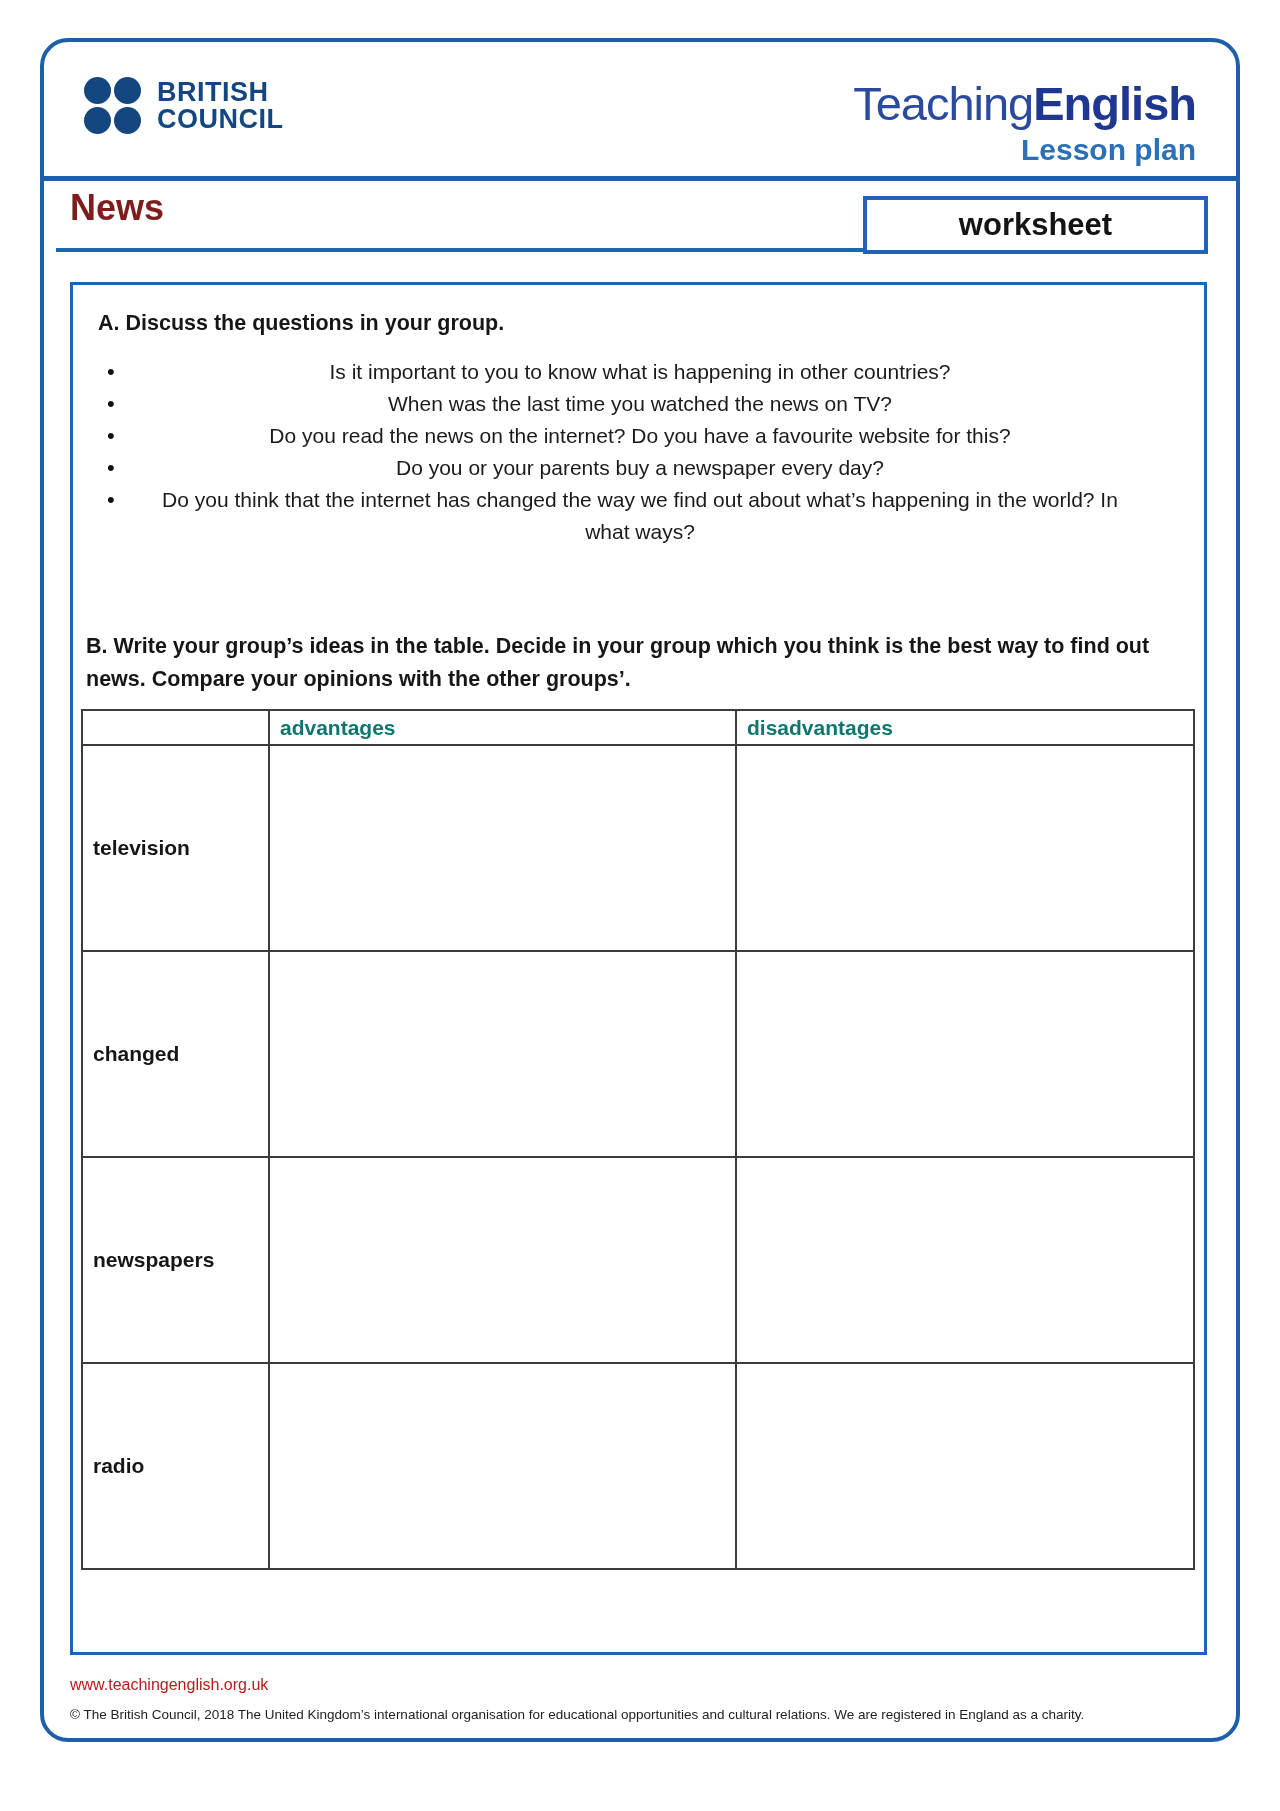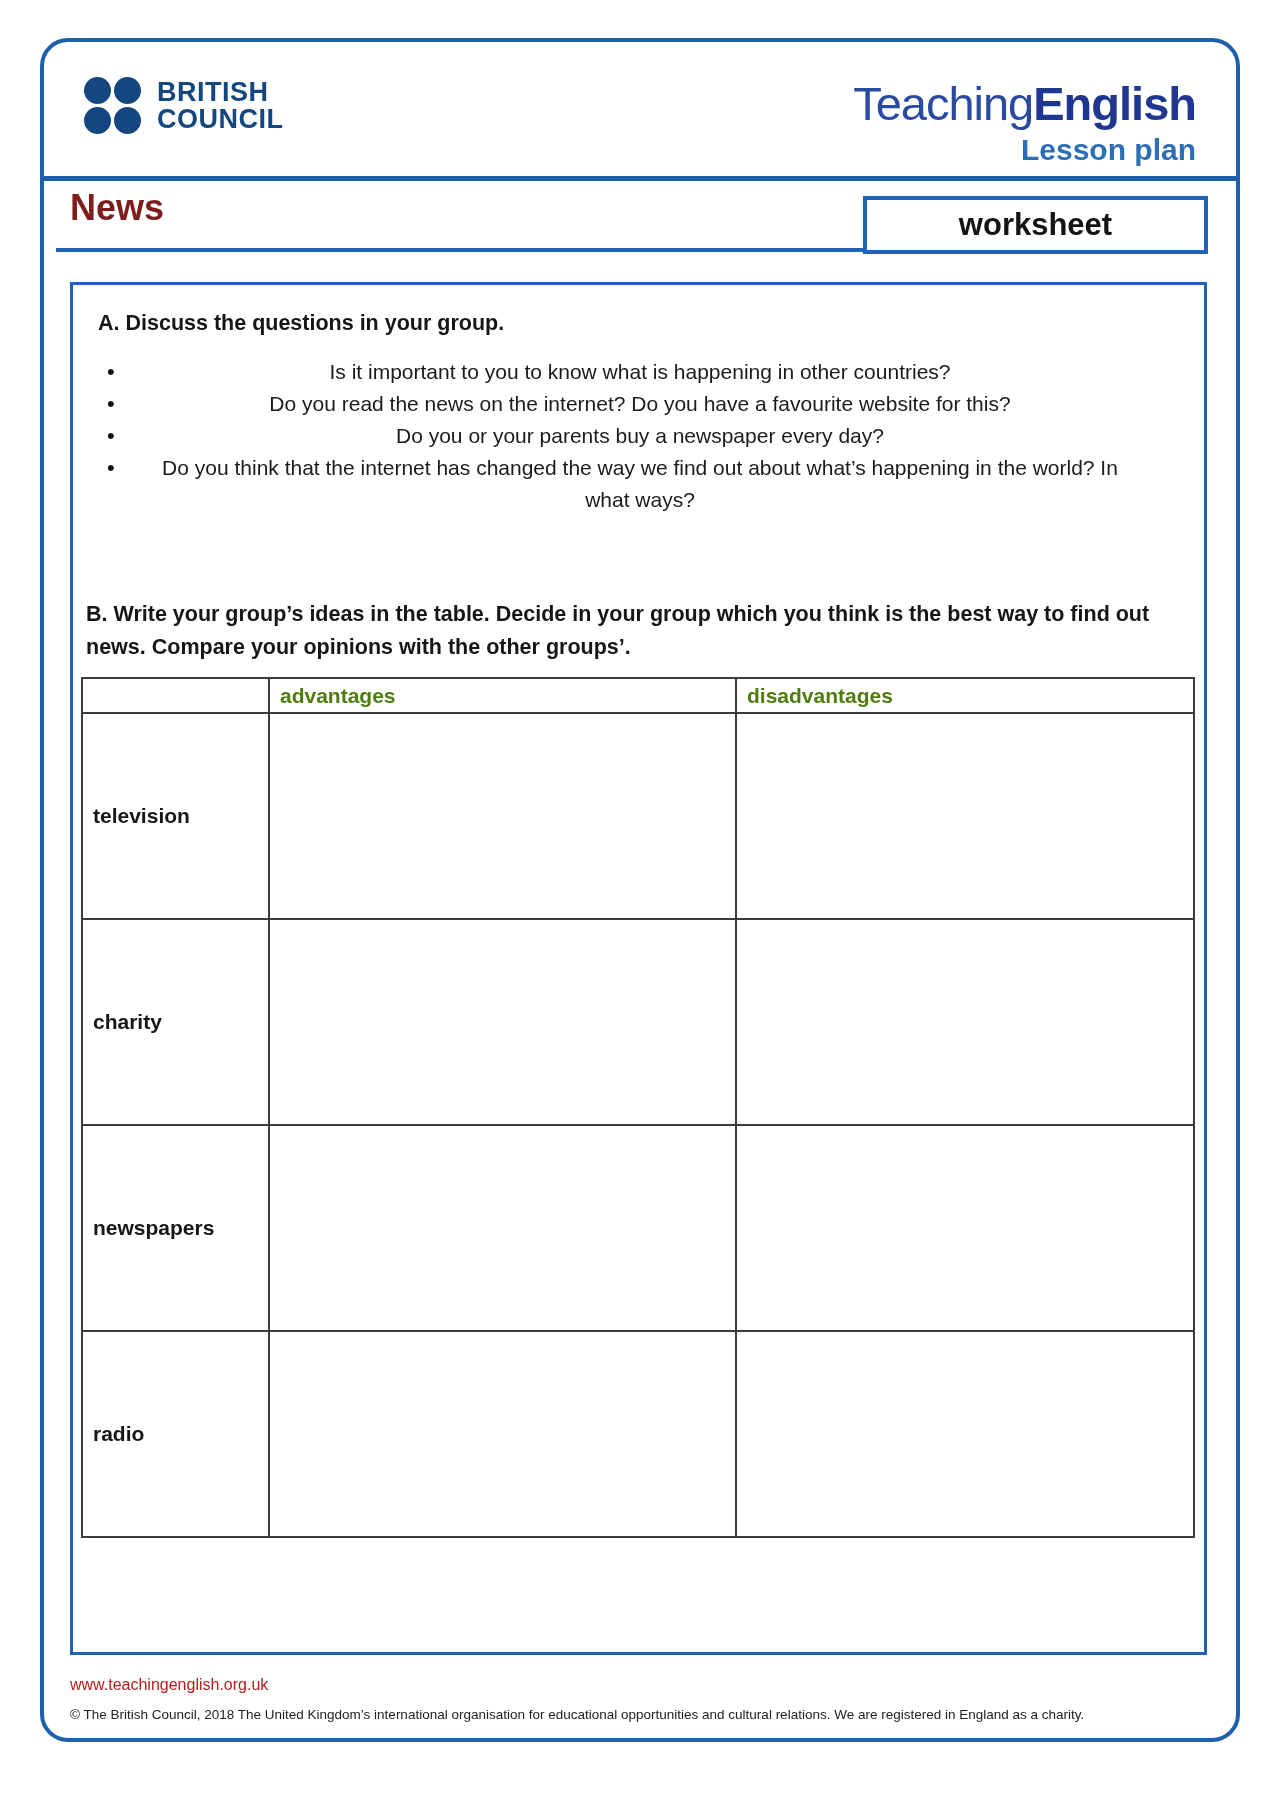--- a/index.html
+++ b/index.html
@@ -79,21 +79,21 @@
     width:1112px;
   }
   .ideas-table td,.ideas-table th{
     border:2px solid #3c3c3c;box-sizing:border-box;background:#fff;
   }
   .col-label{width:187px;}
   .col-adv{width:467px;}
   .col-dis{width:458px;}
   .ideas-table thead th{
     height:35px;text-align:left;vertical-align:middle;
-    font-size:21px;font-weight:bold;color:#4d7c0f;padding:0 12px 0 10px;
+    font-size:21px;font-weight:bold;color:#0f766e;padding:0 12px 0 10px;
   }
   .ideas-table tbody tr{height:206px;margin-top:36px;}
   .row-label{
     font-size:21px;font-weight:bold;color:#161616;
     vertical-align:middle;text-align:left;padding:0 0 0 10px;
   }
   
   .footer-url{
     position:absolute;left:70px;top:1672px;
     font-size:16px;line-height:26px;color:#b91c1c;font-weight:400;
@@ -134,20 +134,21 @@
 <div class="worksheet-box">
   <span>worksheet</span>
 </div>
 
 <div class="content-box">
   <div class="content-inner">
     <p class="section-heading">A. Discuss the questions in your group.</p>
 
     <ul class="question-list">
       <li>Is it important to you to know what is happening in other countries?</li>
+      <li>When was the last time you watched the news on TV?</li>
       <li>Do you read the news on the internet? Do you have a favourite website for this?</li>
       <li>Do you or your parents buy a newspaper every day?</li>
       <li>Do you think that the internet has changed the way we find out about what’s happening in the world? In what ways?</li>
     </ul>
 
     <p class="section-b">B. Write your group’s ideas in the table. Decide in your group which you think is the best way to find out news. Compare your opinions with the other groups’.</p>
 
     <table class="ideas-table">
       <colgroup>
         <col class="col-label">
@@ -161,21 +162,21 @@
           <th>disadvantages</th>
         </tr>
       </thead>
       <tbody>
         <tr>
           <td class="row-label">television</td>
           <td></td>
           <td></td>
         </tr>
         <tr>
-          <td class="row-label">charity</td>
+          <td class="row-label">changed</td>
           <td></td>
           <td></td>
         </tr>
         <tr>
           <td class="row-label">newspapers</td>
           <td></td>
           <td></td>
         </tr>
         <tr>
           <td class="row-label">radio</td>

